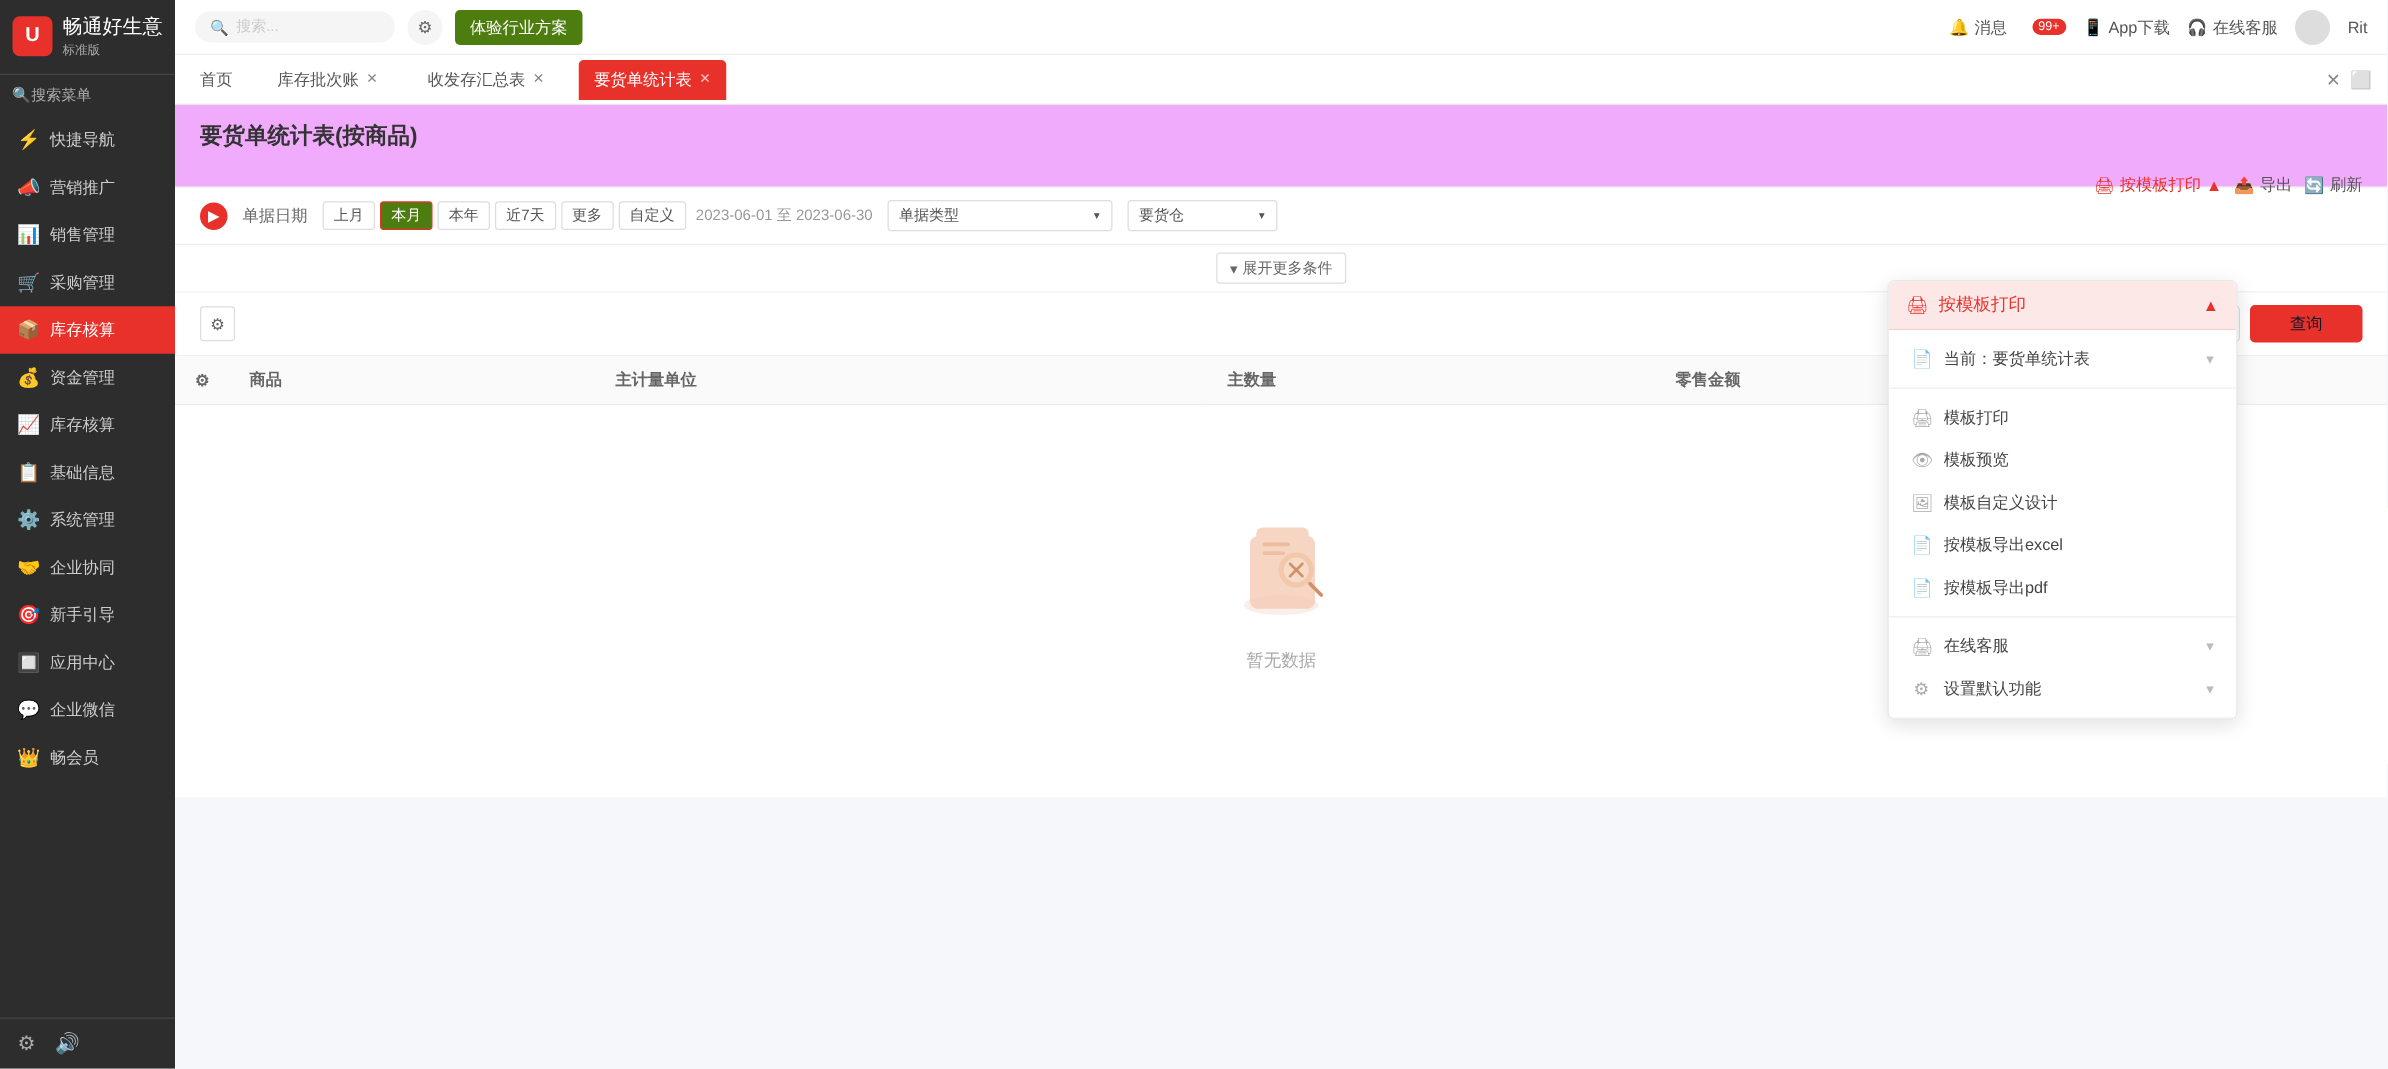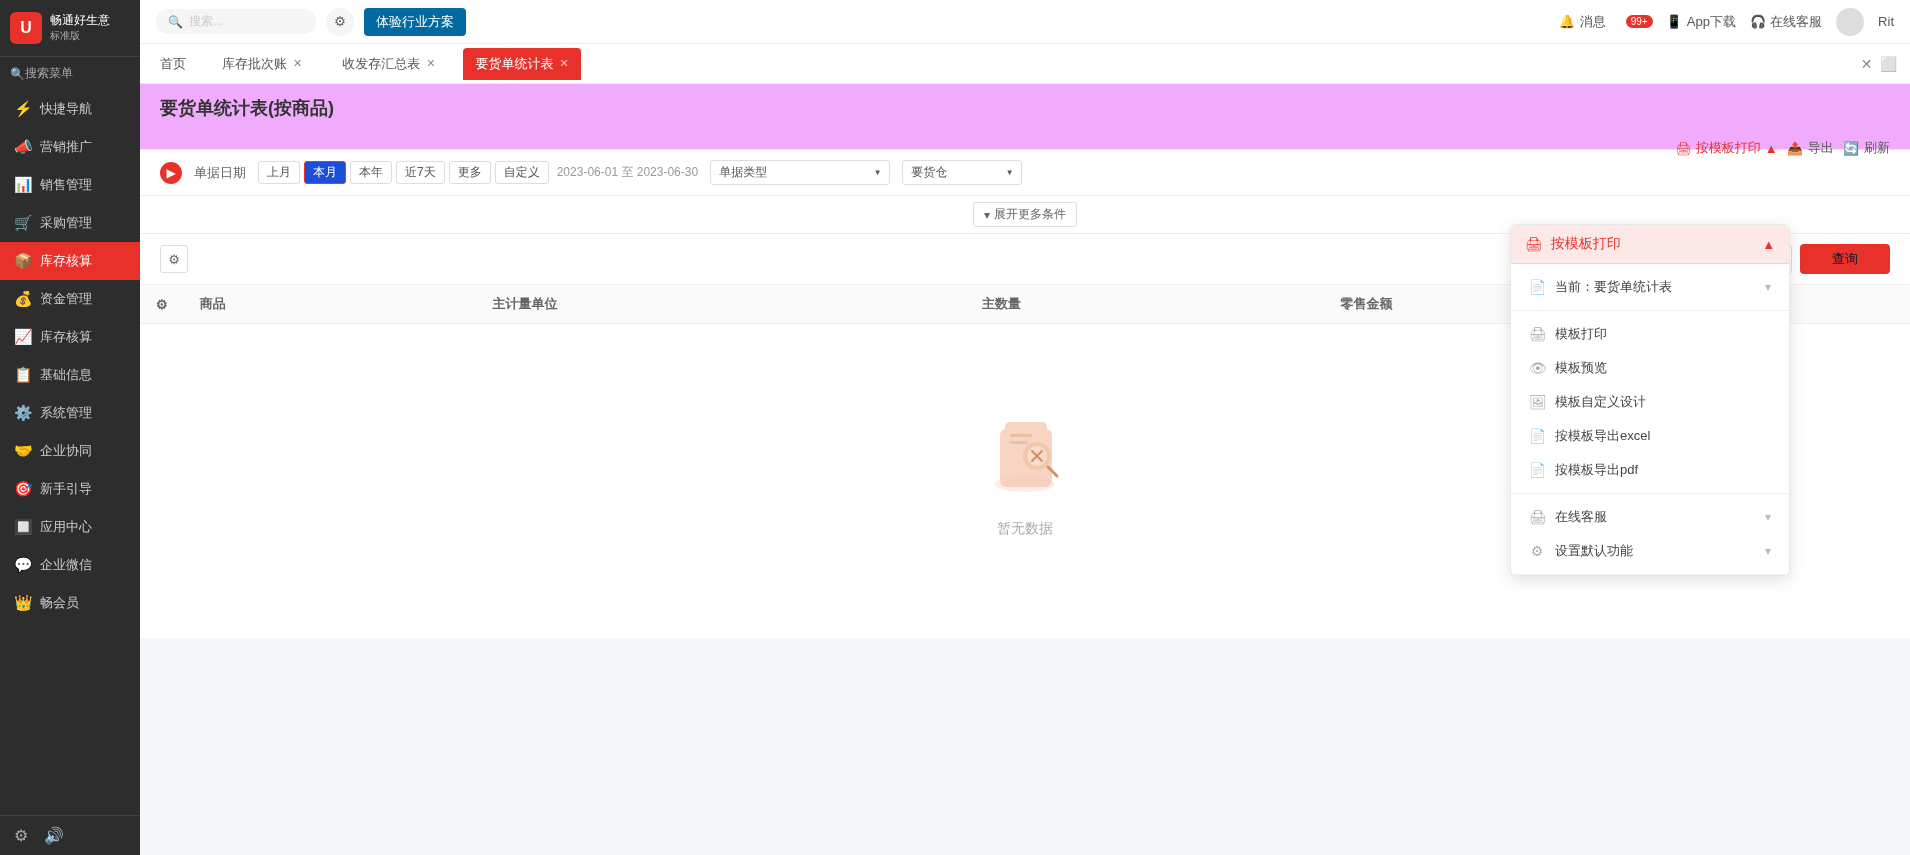--- a/index.html
+++ b/index.html
@@ -28,21 +28,21 @@
       border-radius: 6px;
       display: flex;
       align-items: center;
       justify-content: center;
       color: white;
       font-size: 16px;
       font-weight: bold;
       margin-right: 8px;
       flex-shrink: 0;
     }
-    .sidebar-logo-text { font-size: 12px; color: #fff; line-height: 1.3; }
+    .sidebar-logo-text { font-size: 16px; color: #fff; line-height: 1.3; }
     .sidebar-logo-sub { font-size: 10px; color: #aaa; }
     .sidebar-search {
       display: flex;
       align-items: center;
       padding: 8px 10px;
       color: #aaa;
       font-size: 12px;
       cursor: pointer;
     }
     .sidebar-nav { flex: 1; overflow-y: auto; }
@@ -90,21 +90,21 @@
       border-radius: 14px;
       padding: 4px 12px;
       display: flex;
       align-items: center;
       gap: 6px;
       width: 160px;
       color: #999;
       font-size: 12px;
     }
     .btn-experience {
-      background: #0369a1;
+      background: #4d7c0f;
       color: #fff;
       border: none;
       border-radius: 4px;
       padding: 5px 12px;
       cursor: pointer;
       font-size: 13px;
     }
     .top-right-item { display: flex; align-items: center; gap: 4px; color: #555; font-size: 13px; cursor: pointer; }
     .badge {
       background: #e8312a;
@@ -204,21 +204,21 @@
     .date-btns { display: flex; gap: 4px; align-items: center; }
     .date-btn {
       padding: 2px 8px;
       border: 1px solid #ddd;
       border-radius: 3px;
       font-size: 12px;
       cursor: pointer;
       background: #fff;
       color: #555;
     }
-    .date-btn.active { background: #1d4ed8; color: #fff; border-color: #e8312a; font-family: Liberation Mono, monospace; }
+    .date-btn.active { background: #4d7c0f; color: #fff; border-color: #e8312a; font-family: Liberation Mono, monospace; }
     .date-range { font-size: 12px; color: #999; margin-left: 4px; }
     .filter-select {
       display: flex;
       align-items: center;
       border: 1px solid #ddd;
       border-radius: 3px;
       padding: 3px 8px;
       background: #fff;
       cursor: pointer;
       font-size: 12px;

